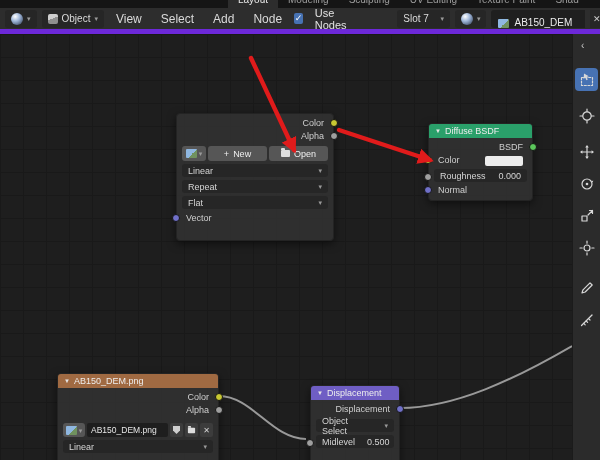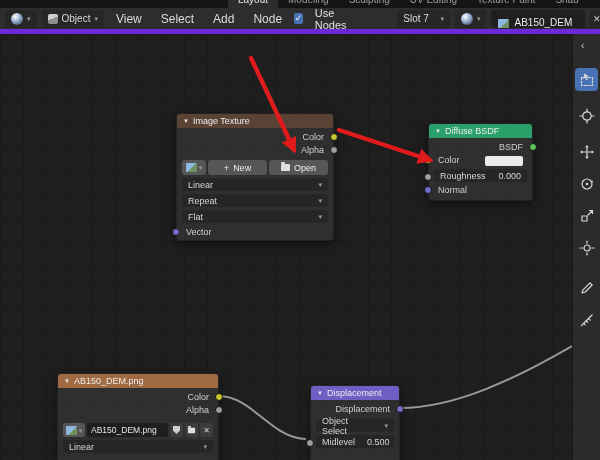--- a/index.html
+++ b/index.html
@@ -109,24 +109,20 @@
   </div>
 
   <div class="canvas">
 
     <svg class="wires" width="572" height="426">
       <path d="M219,362 C252,362 272,405 306,405" stroke="#999999" stroke-width="2" fill="none"></path>
       <path d="M400,374 C455,374 515,345 572,312" stroke="#999999" stroke-width="2" fill="none"></path>
     </svg>
 
     <div class="node" style="left:176px;top:79px;width:158px;height:128px">
-      <div class="nheader" style="background:#5a4334">
-        <span class="coll">▼</span>
-        <span>Image Texture</span>
-      </div>
       <div class="spacer"></div>
       <div class="row out">
         <span>Color</span>
         <span class="socket r sy"></span>
       </div>
       <div class="row out">
         <span>Alpha</span>
         <span class="socket r sgr"></span>
       </div>
       <div class="btnrow">

